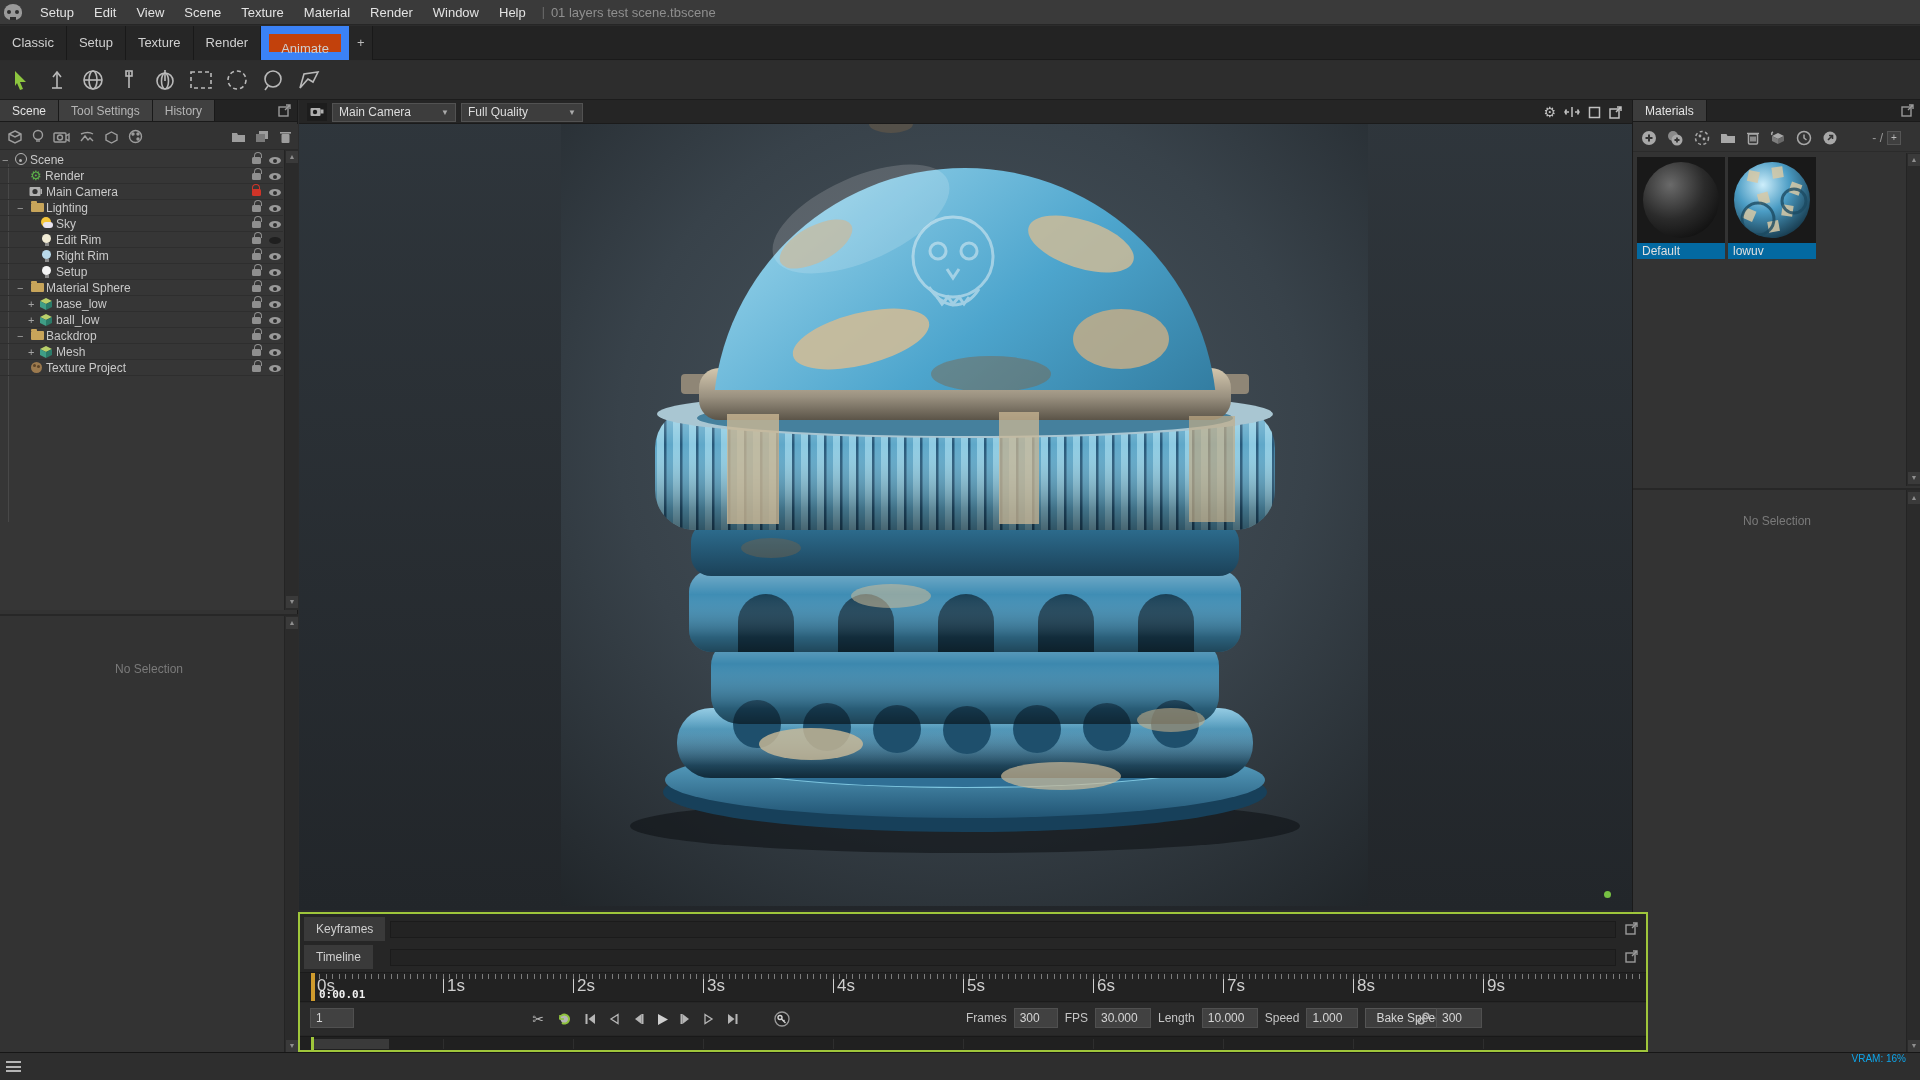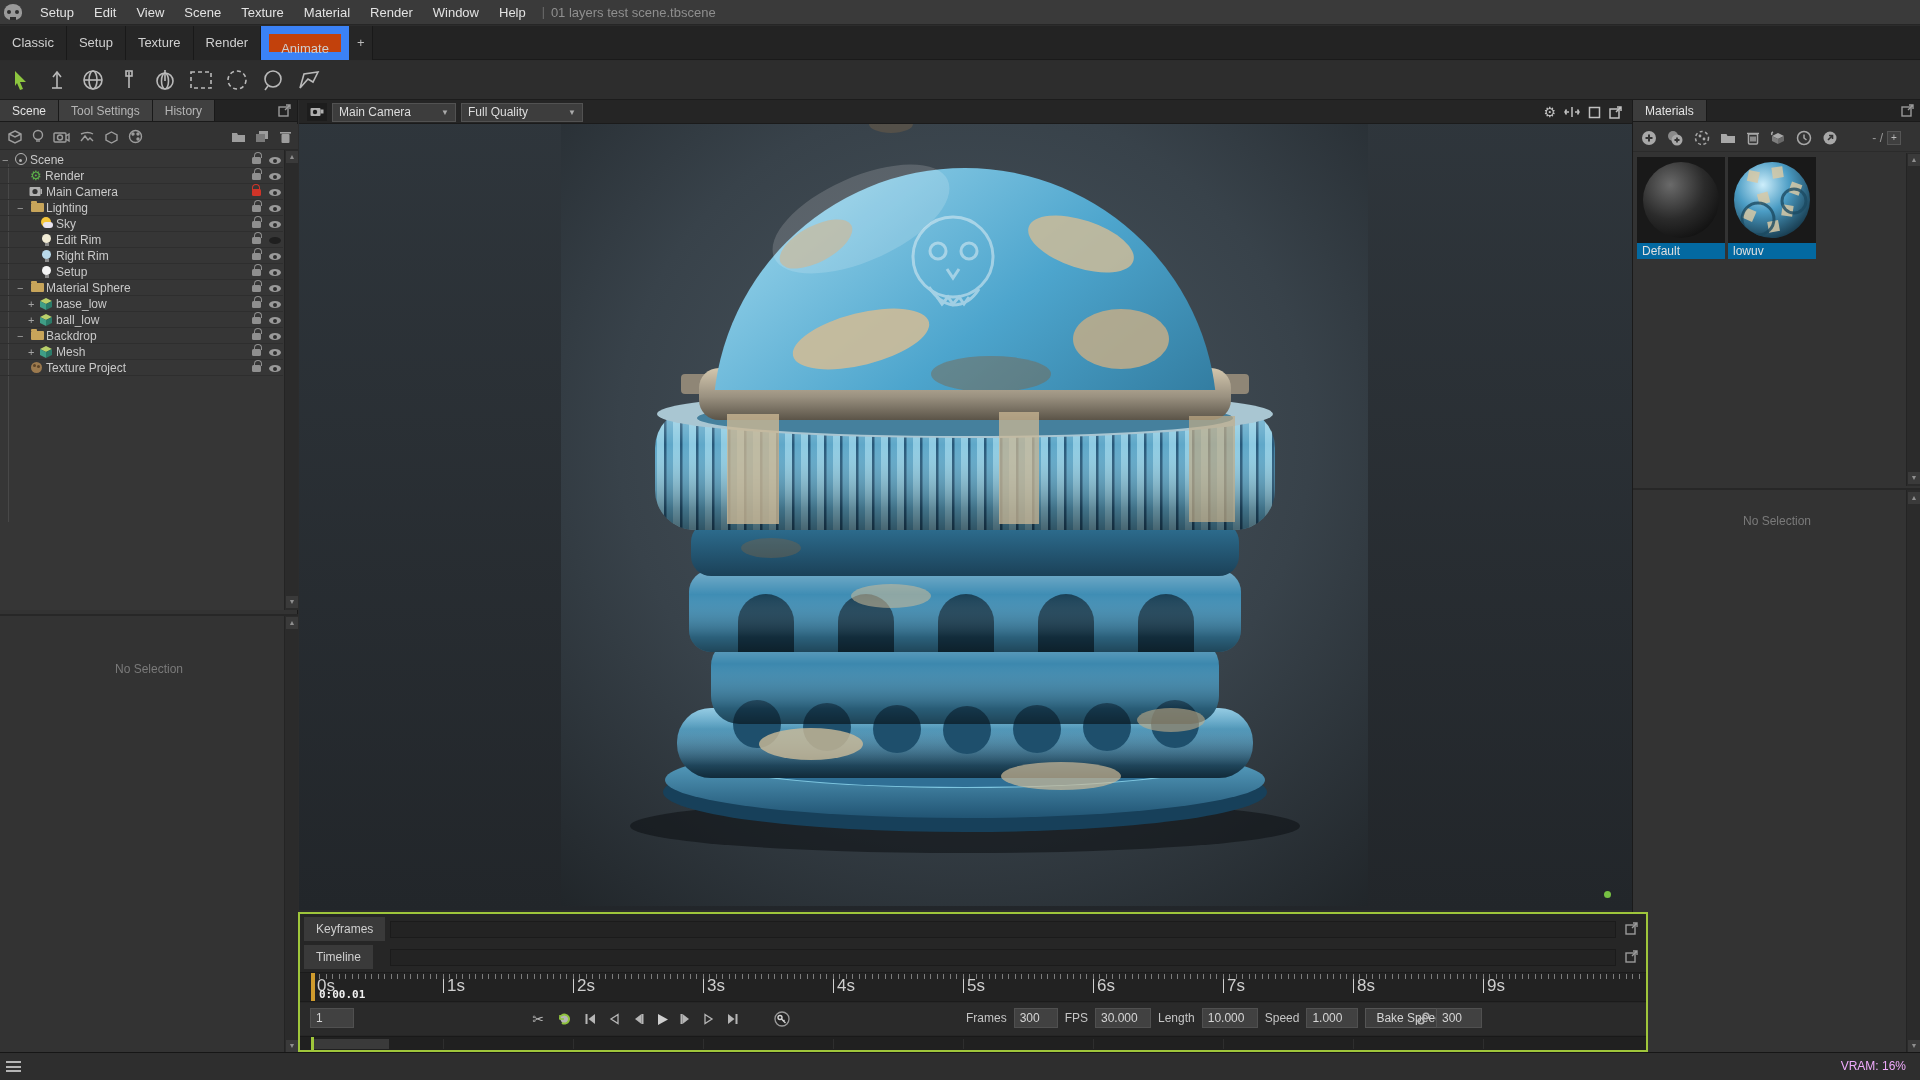--- a/index.html
+++ b/index.html
@@ -118,21 +118,21 @@
   .bake{background:#3d3d3d;border:1px solid #555;color:#d5d5d5;height:20px;line-height:18px;padding:0 10px;font-size:12px}
   #rangebar{position:absolute;left:0;top:122px;width:1346px;height:14px;background:#202020;border-top:1px solid #191919}
   .range-mark{position:absolute;left:11px;top:0;width:3px;height:14px;background:#9fc63b}
   .range-thumb{position:absolute;left:14px;top:2px;width:75px;height:10px;background:#3a3a3a}
   .range-div{position:absolute;top:2px;width:1px;height:10px;background:#2e2e2e}
 
   
   #statusbar{left:0;top:1052px;width:1920px;height:28px;background:#2e2e2e;border-top:1px solid #161616}
   .burger{position:absolute;left:6px;top:8px;width:15px;height:11px;border-top:2px solid #b5b5b5;border-bottom:2px solid #b5b5b5}
   .burger::after{content:'';position:absolute;left:0;top:2.5px;width:15px;height:2px;background:#b5b5b5}
-  .vram{position:absolute;right:14px;top:6px;color:#f0abfc;font-size:12px}
+  .vram{position:absolute;right:14px;top:0;color:#0ea5e9;font-size:10px}
 </style>
 </head>
 <body>
 
 <div id="app">
 
   <div id="menubar" class="abs">
     <span class="logo"></span>
     <span class="menu-item">Setup</span>
     <span class="menu-item">Edit</span>

